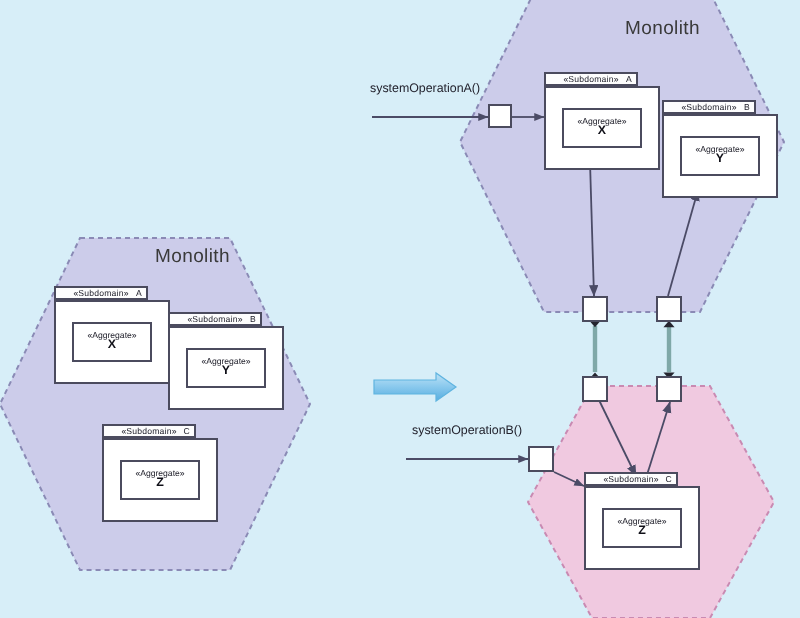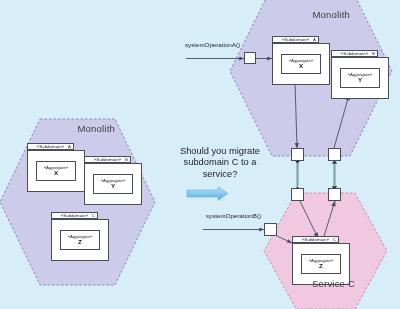--- a/index.html
+++ b/index.html
@@ -145,23 +145,20 @@
     <div class="sd-tab" style="width:47px;height:7px;">«Subdomain»</div>
     <div class="sd-tab" style="width:47px;height:7px;justify-content:flex-end;padding-right:3px;border:none;background:none;">C</div>
     <div class="sd-body" style="left:0;top:7px;width:58px;height:42px;">
       <div class="agg" style="width:40px;height:20px;">
         <div class="g1">«Aggregate»</div>
         <div class="g2">Z</div>
       </div>
     </div>
   </div>
 
-  <div id="question" style="left:160px;top:146px;width:120px;">Should you migrate
-subdomain C to a
-service?</div>
 
   <div class="hexlabel" style="left:272px;top:9px;width:78px;">Monolith</div>
 
   <div class="oplabel" style="left:185px;top:41px;">systemOperationA()</div>
 
   <div class="port" style="left:244px;top:52px;width:12px;height:12px;"></div>
 
   <div class="subdomain" style="left:272px;top:36px;width:58px;height:49px;">
     <div class="sd-tab" style="width:47px;height:7px;">«Subdomain»</div>
     <div class="sd-tab" style="width:47px;height:7px;justify-content:flex-end;padding-right:3px;border:none;background:none;">A</div>
@@ -198,15 +195,14 @@
     <div class="sd-tab" style="width:47px;height:7px;">«Subdomain»</div>
     <div class="sd-tab" style="width:47px;height:7px;justify-content:flex-end;padding-right:3px;border:none;background:none;">C</div>
     <div class="sd-body" style="left:0;top:7px;width:58px;height:42px;">
       <div class="agg" style="width:40px;height:20px;">
         <div class="g1">«Aggregate»</div>
         <div class="g2">Z</div>
       </div>
     </div>
   </div>
 
-  <div class="hexlabel" style="left:296px;top:278px;width:59px;">Service C</div>
 
 </div>
 
 </body></html>

